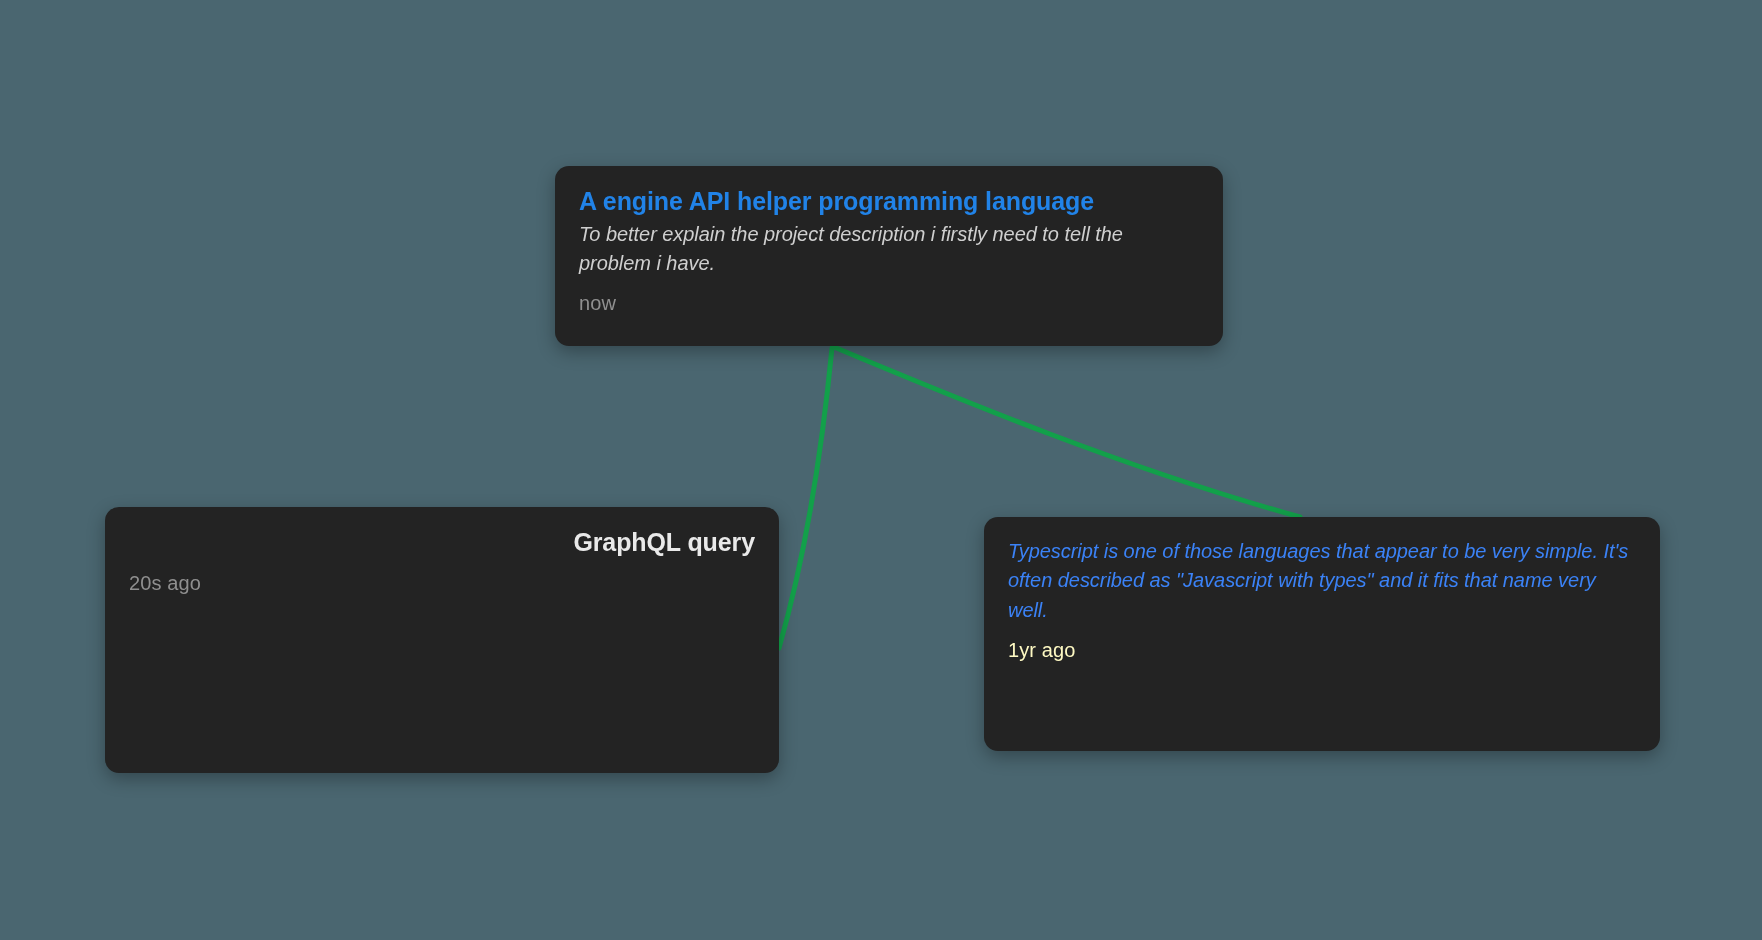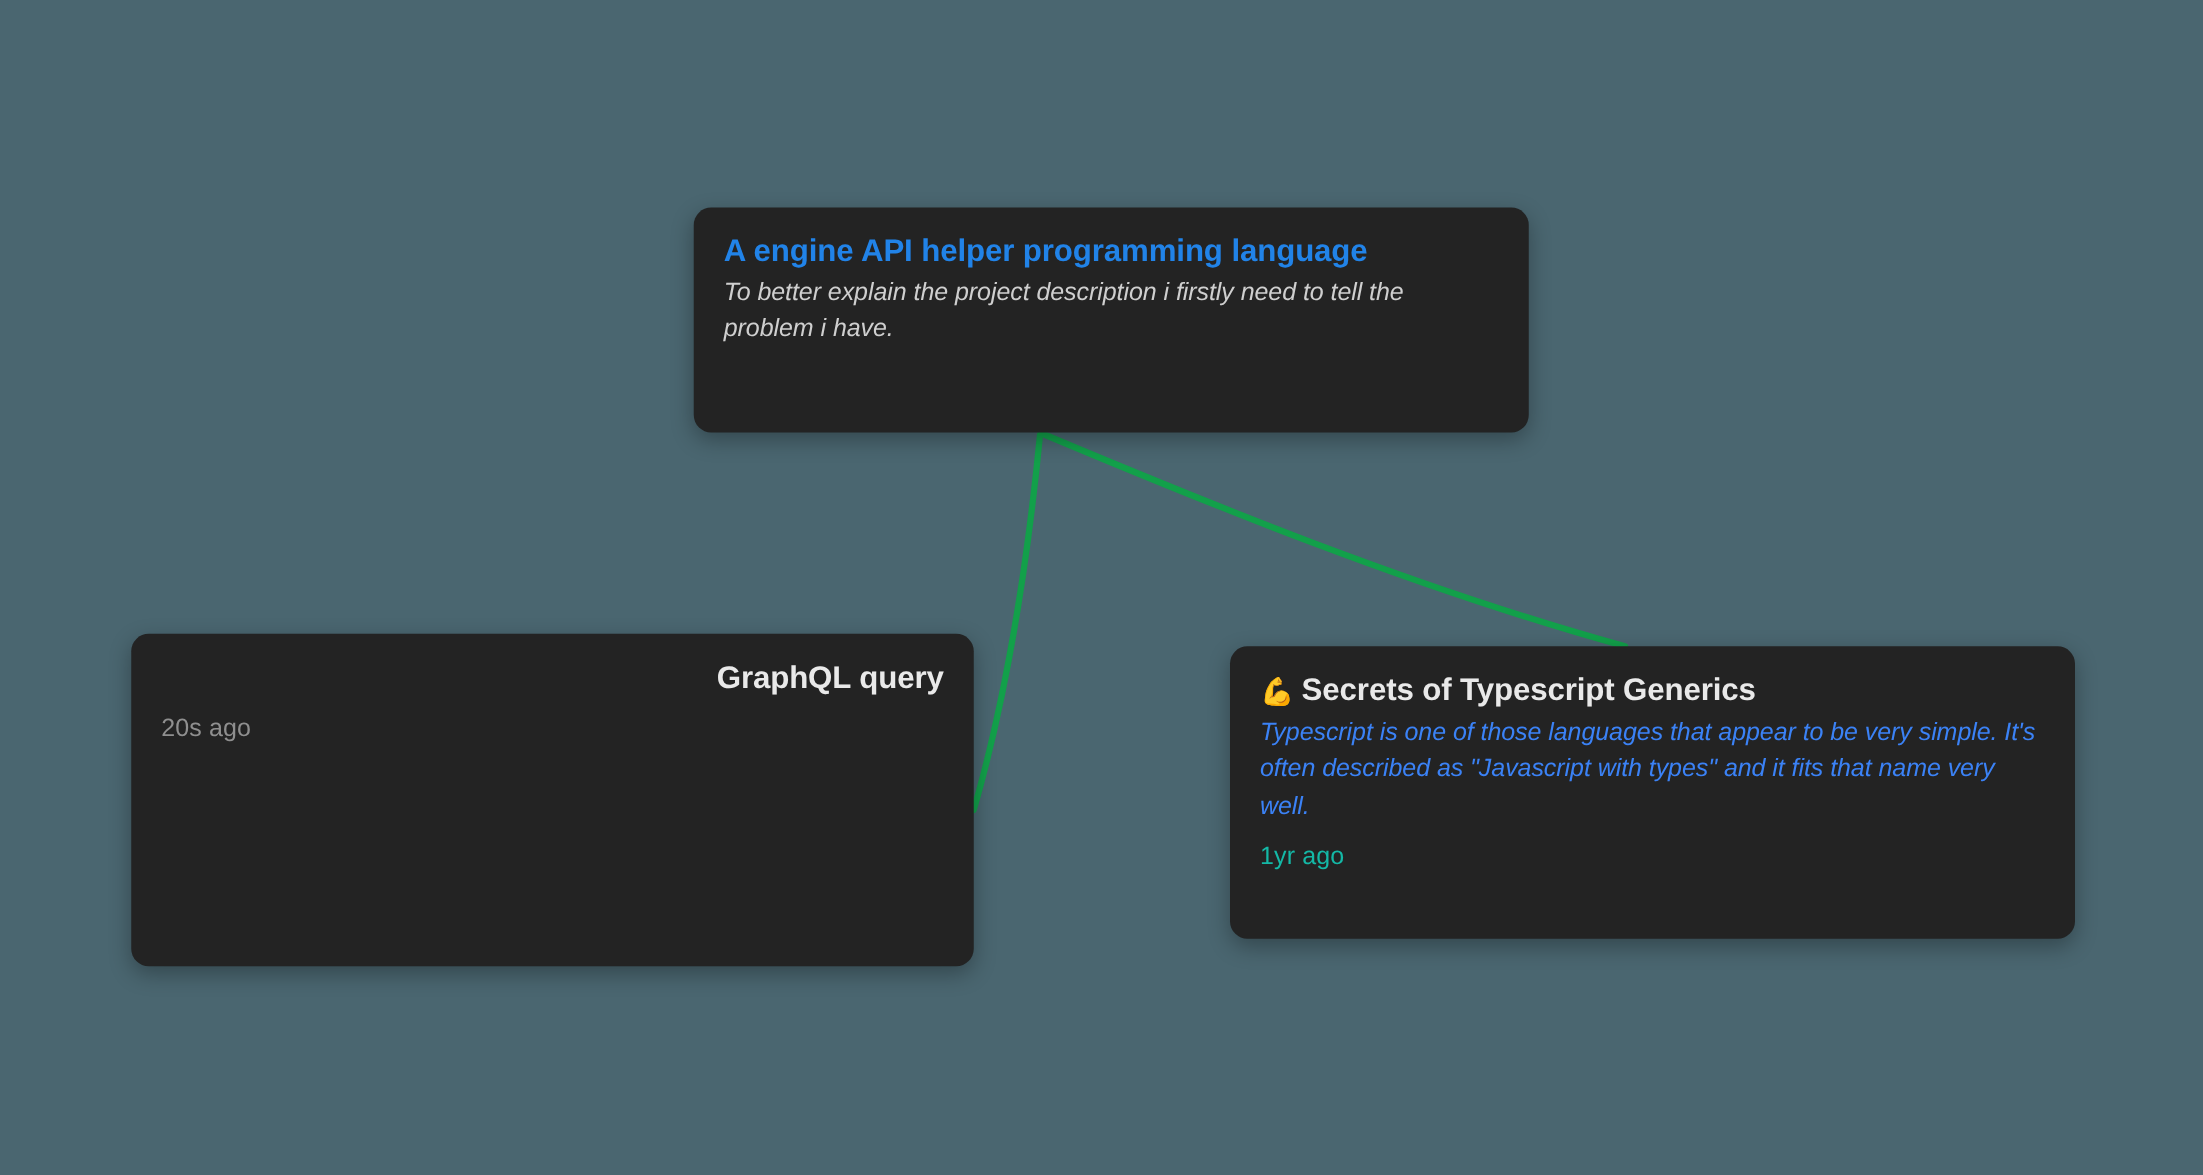--- a/index.html
+++ b/index.html
@@ -113,28 +113,26 @@
   <svg id="connectors" viewBox="0 0 1762 940" xmlns="http://www.w3.org/2000/svg">
 
     <path d="M 832 348 C 824 430, 810 540, 779 648" fill="none" stroke="#12a04a" stroke-width="5" stroke-linecap="round"></path>
 
     <path d="M 834 347 C 960 400, 1130 470, 1300 517" fill="none" stroke="#12a04a" stroke-width="5" stroke-linecap="round"></path>
   </svg>
 
   <div class="card" id="card-root" style="background: rgb(35, 35, 35);">
     <div class="card-title accent" style="color: rgb(33, 131, 232);">A engine API helper programming language</div>
     <div class="card-body" style="color: rgb(207, 207, 207);">To better explain the project description i firstly need to tell the problem i have.</div>
+    <div class="card-time" style="color: rgb(143, 143, 143);">now</div>
   </div>
 
   <div class="card" id="card-graphql" style="background: rgb(35, 35, 35);">
     <div class="card-title plain" style="color: rgb(233, 233, 233); text-align: right;">GraphQL query</div>
     <div class="card-time" style="color: rgb(143, 143, 143);">20s ago</div>
   </div>
 
   <div class="card" id="card-typescript" style="background: rgb(35, 35, 35);">
-    <div class="card-title plain" style="color: rgb(233, 233, 233);">
-      <span class="title-emoji">💪</span><span>Secrets of Typescript Generics</span>
-    </div>
     <div class="card-body" style="color: #3b82f6;">Typescript is one of those languages that appear to be very simple. It's often described as "Javascript with types" and it fits that name very well.</div>
-    <div class="card-time" style="color: #14b8a6;">1yr ago</div>
+    <div class="card-time" style="color: #fef9c3;">1yr ago</div>
   </div>
 
 </div>
 
 </body></html>

